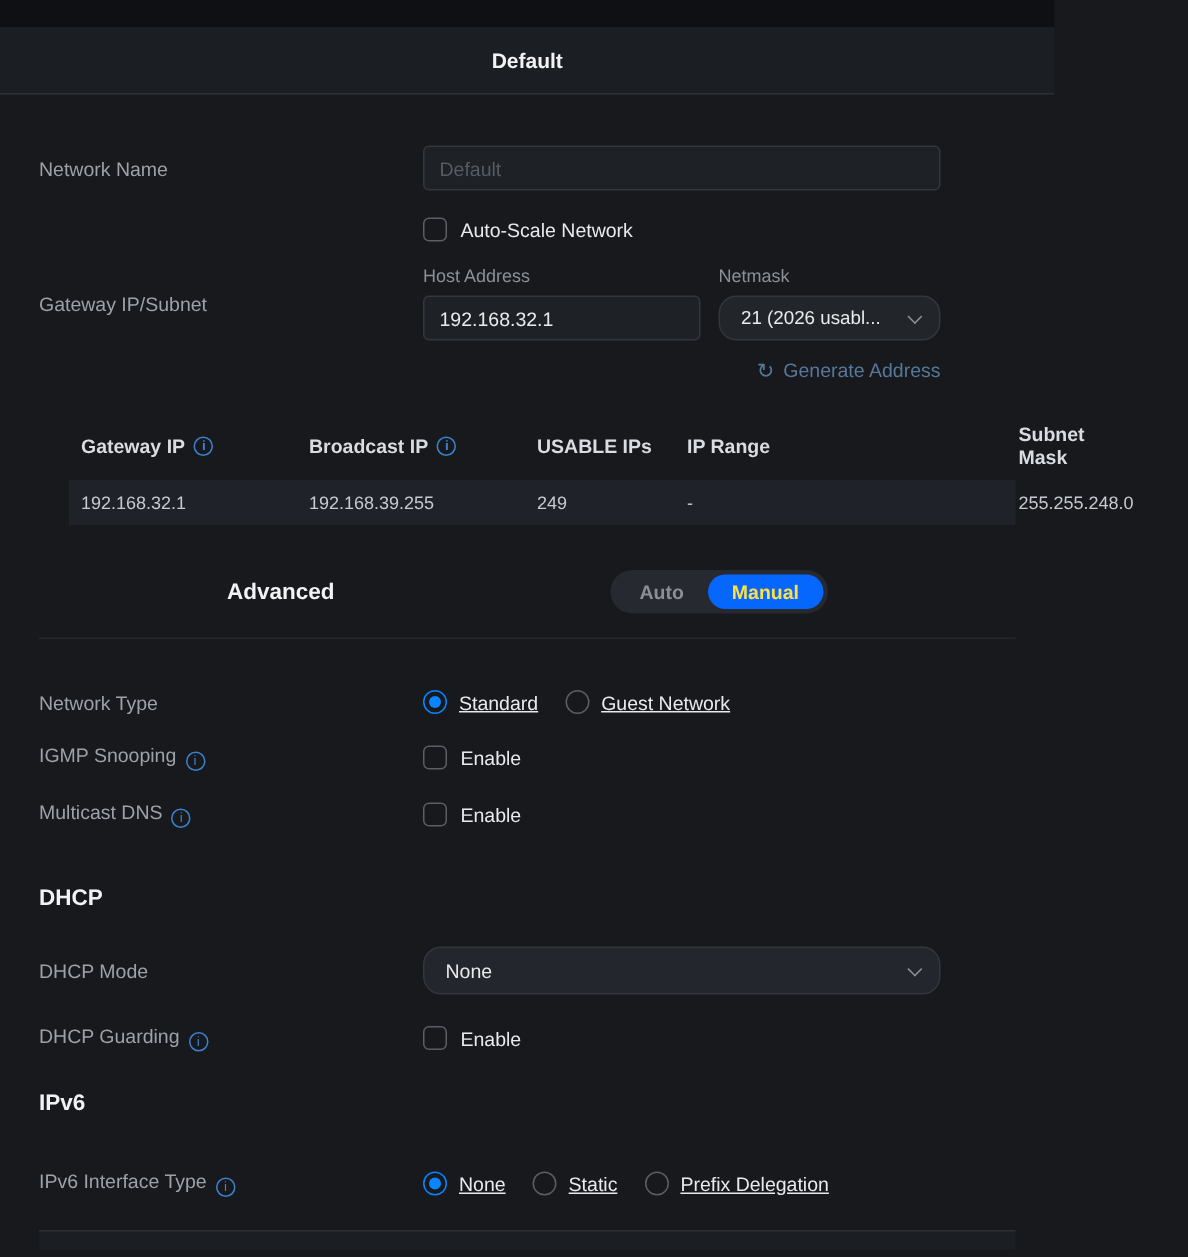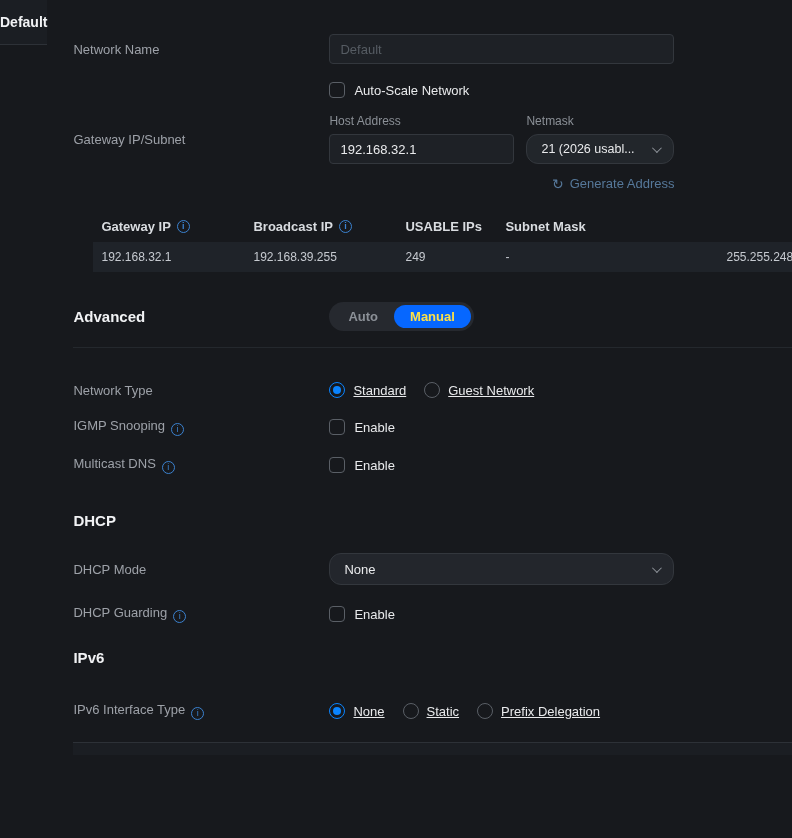--- a/index.html
+++ b/index.html
@@ -5,21 +5,21 @@
   * { box-sizing: border-box; }
   html,body { margin:0; padding:0; }
   body {
     width:792px; height:838px;
     background:#17191d;
     color:#e9eaec;
     font-family:"Liberation Sans", sans-serif;
     font-size:13px;
     overflow:hidden;
   }
-  .page { width:703px; height:838px; display:flex; flex-direction:row; }
+  .page { width:703px; height:838px; display:flex; flex-direction:column; }
   .top-strip { height:18px; background:#0e1013; flex:none; }
   .hdr {
     height:45px; flex:none;
     background:#1b1e23;
     border-bottom:1px solid #2d3137;
     display:flex; align-items:center; justify-content:center;
     font-weight:bold; font-size:14px; color:#f2f3f5;
   }
   .content { flex:1; padding:34px 26px 0 26px; }
 
@@ -102,21 +102,21 @@
     font-size:9px; line-height:11px;
     text-align:center;
     font-style:normal;
     display:inline-block;
     cursor:pointer;
   }
   .lbl .info-icon { margin-left:6px; vertical-align:-2px; }
 
   .section-h { font-size:15px; font-weight:bold; color:#f1f2f4; }
 
-  .adv-row { margin-top:30px; display:flex; align-items:center; }
+  .adv-row { margin-top:30px; display:flex; align-items:center;justify-content:center; }
   .adv-row .section-h { width:256px; }
   .toggle {
     display:inline-flex;
     background:#26292f;
     border-radius:16px;
     padding:3px;
   }
   .toggle .opt {
     padding:4px 16px;
     border-radius:13px;
@@ -209,20 +209,21 @@
       <div class="tbl-head">
         <span class="hcell">
           <span>Gateway IP</span>
           <i class="info-icon">i</i>
         </span>
         <span class="hcell">
           <span>Broadcast IP</span>
           <i class="info-icon">i</i>
         </span>
         <span class="hcell">USABLE IPs</span>
+        <span class="hcell">IP Range</span>
         <span class="hcell">Subnet Mask</span>
       </div>
       <div class="tbl-row">
         <span>192.168.32.1</span>
         <span>192.168.39.255</span>
         <span>249</span>
         <span>-</span>
         <span>255.255.248.0</span>
       </div>
     </div>

